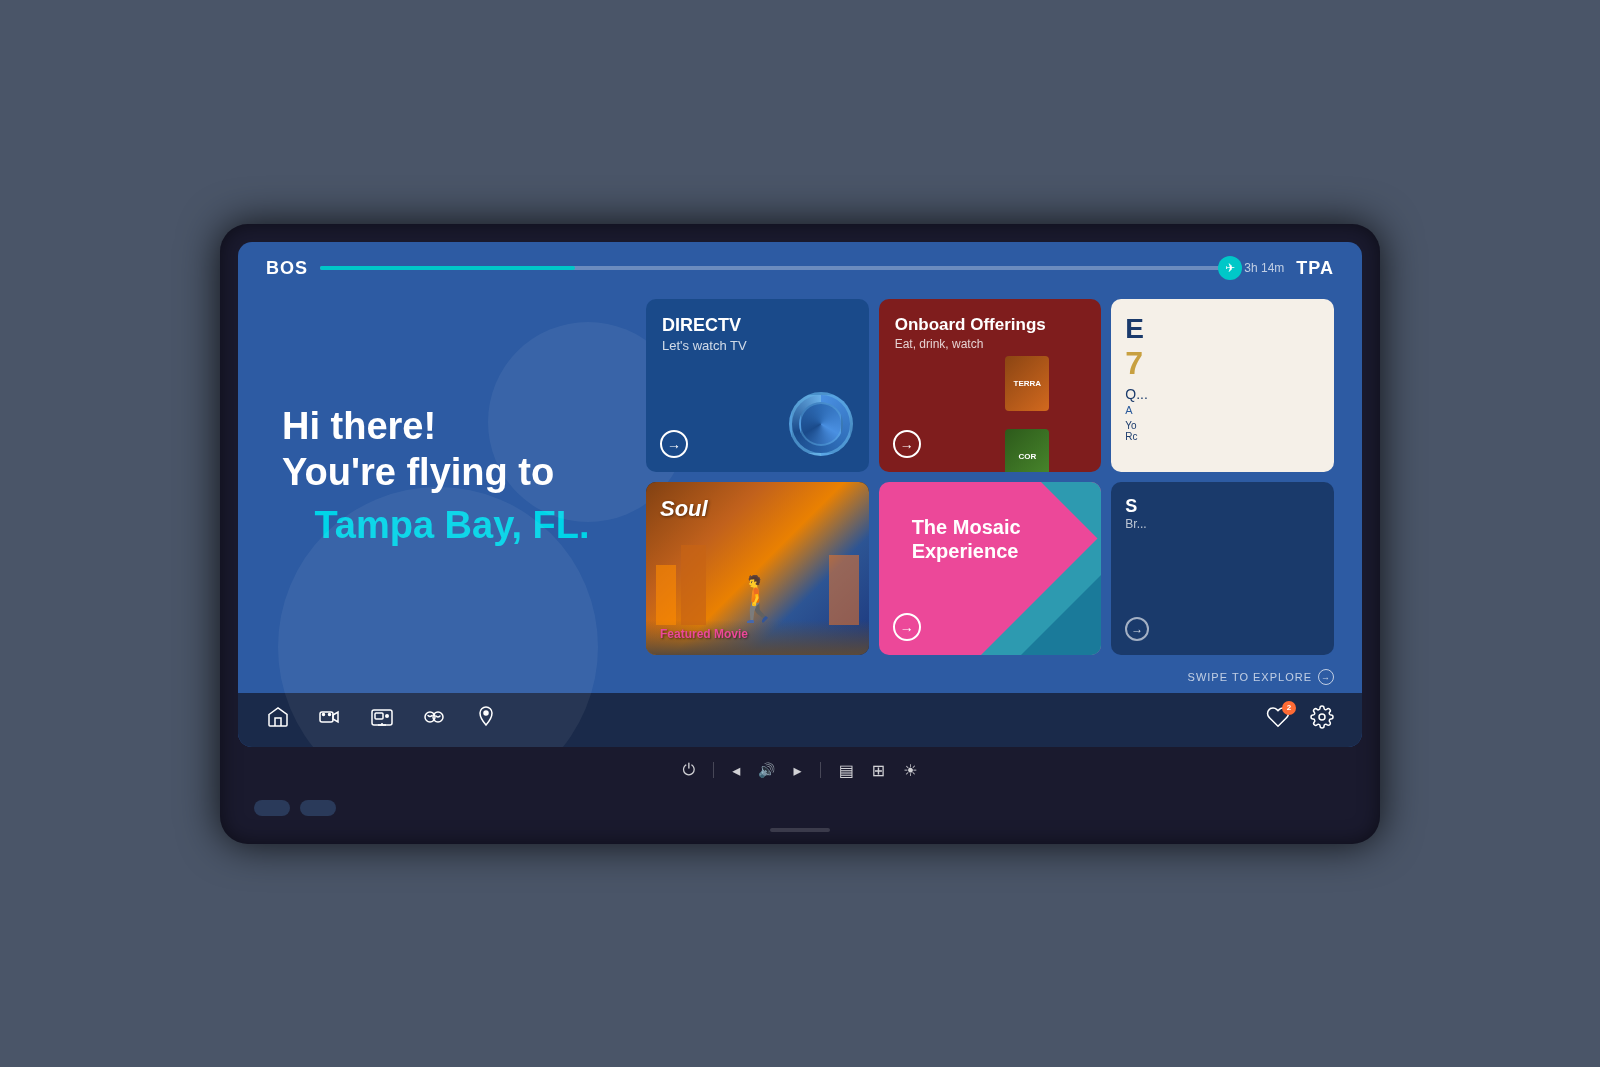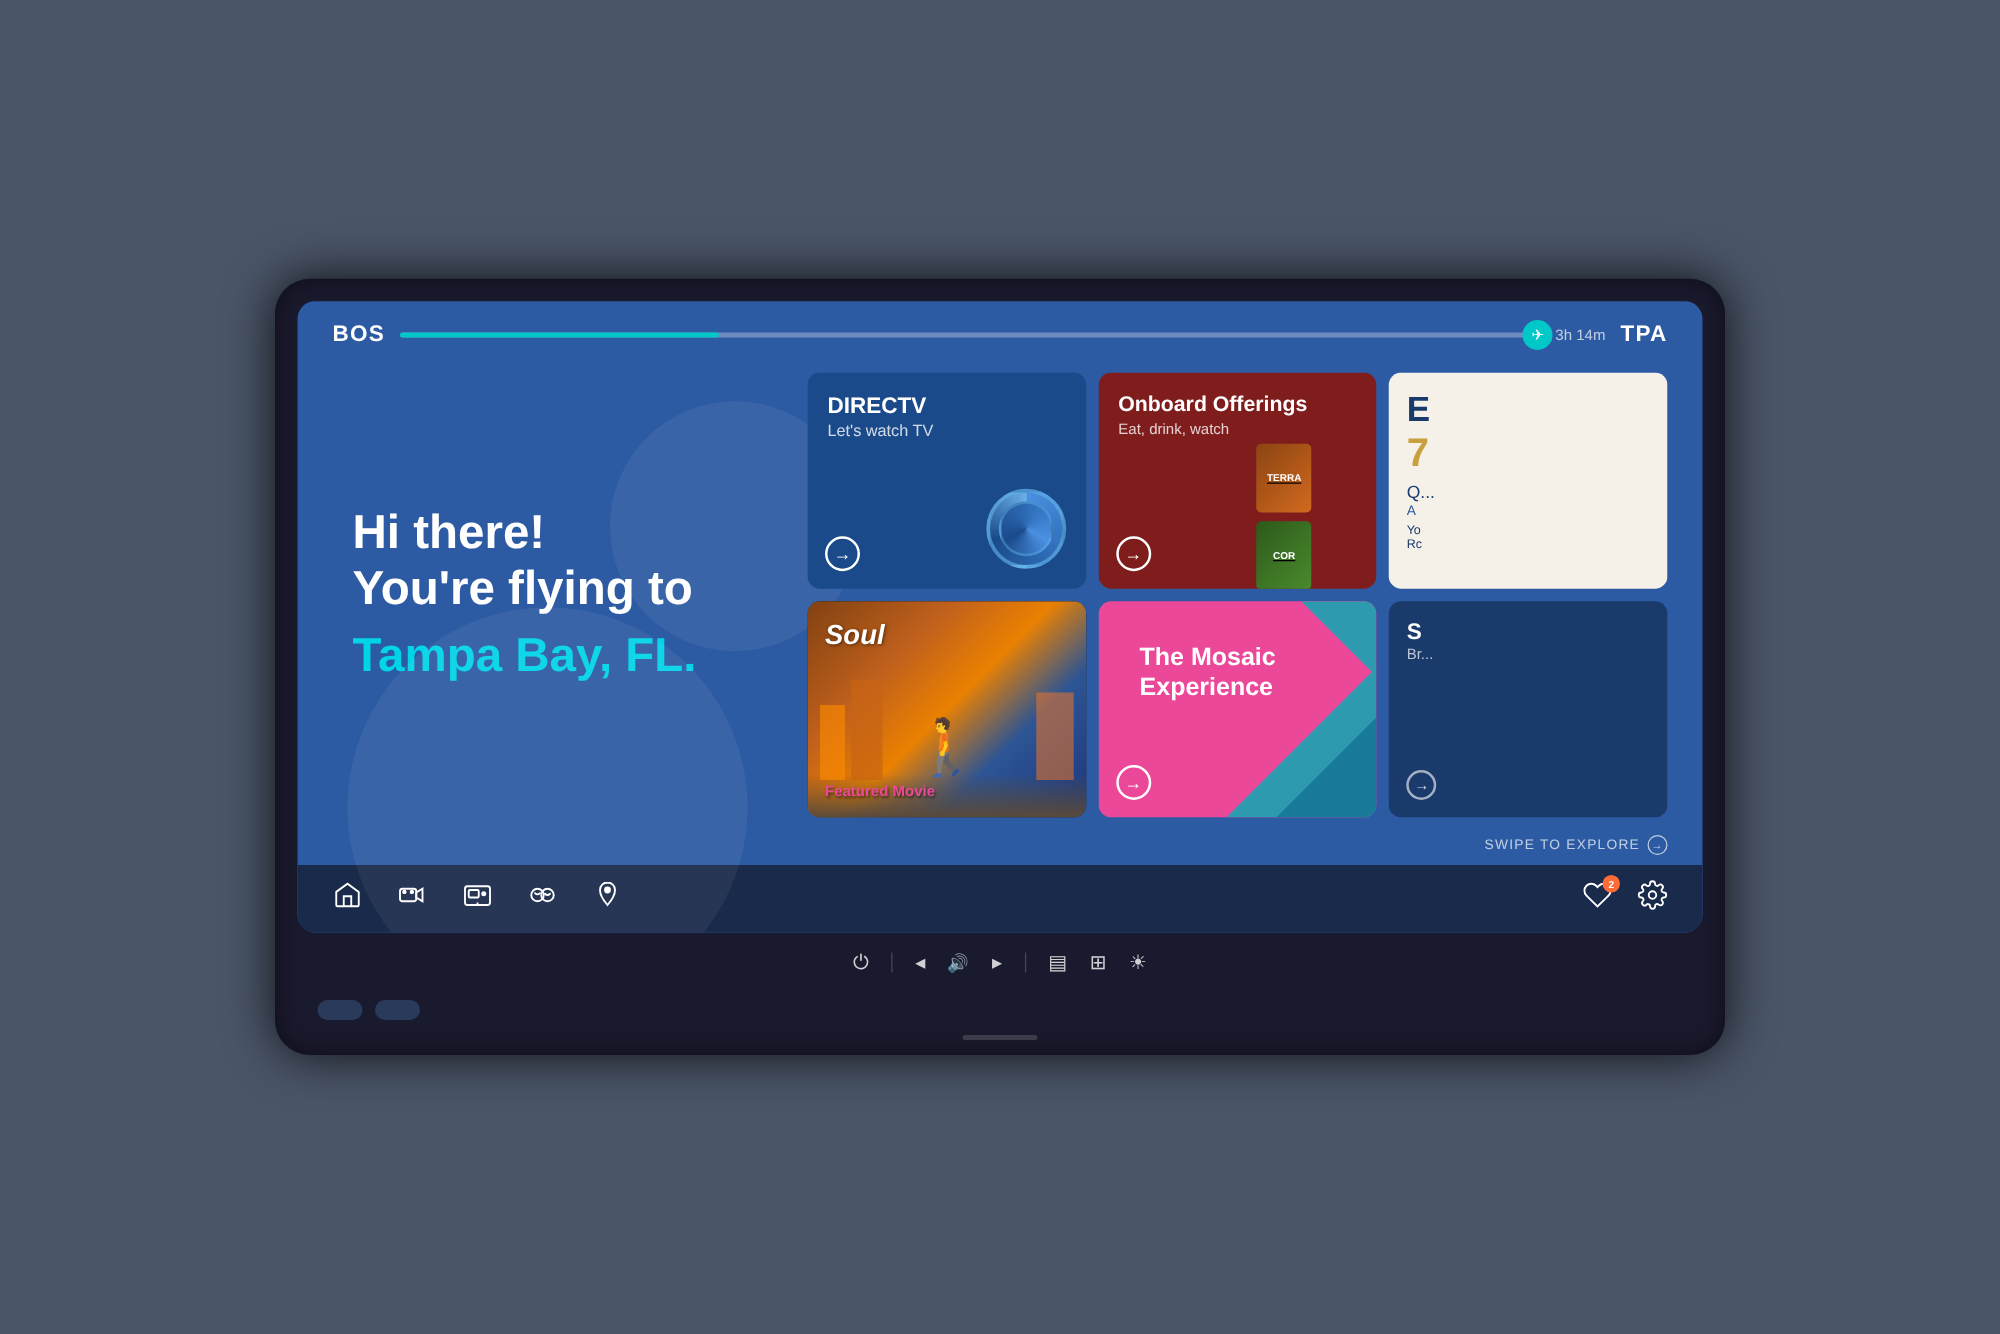--- a/index.html
+++ b/index.html
@@ -107,20 +107,21 @@
       font-weight: 700;
       line-height: 1.2;
       margin-bottom: 8px;
     }
 
     .destination-text {
       color: #00d4e8;
       font-size: 38px;
       font-weight: 700;
       line-height: 1.2;
+      text-align: center;
     }
 
     
     .cards-section {
       flex: 1;
       display: grid;
       grid-template-columns: repeat(3, 1fr);
       grid-template-rows: repeat(2, 1fr);
       gap: 10px;
       overflow: hidden;
@@ -195,23 +196,22 @@
     }
 
     .snacks-image {
       position: absolute;
       right: 0;
       bottom: 0;
       width: 100px;
       height: 120px;
       display: flex;
       flex-wrap: wrap;
-      gap: 7px;
+      gap: 18px;
       padding: 4px;
-      text-decoration: underline;
     }
 
     .snack-item {
       width: 44px;
       height: 55px;
       border-radius: 4px;
     }
 
     .snack-terra { background: linear-gradient(135deg, #8B4513, #D2691E); font-size: 8px; color: white; display: flex; align-items: center; justify-content: center; font-weight: bold; }
     .snack-corner { background: linear-gradient(135deg, #2d5a1b, #4a8a2d); font-size: 8px; color: white; display: flex; align-items: center; justify-content: center; font-weight: bold; }

